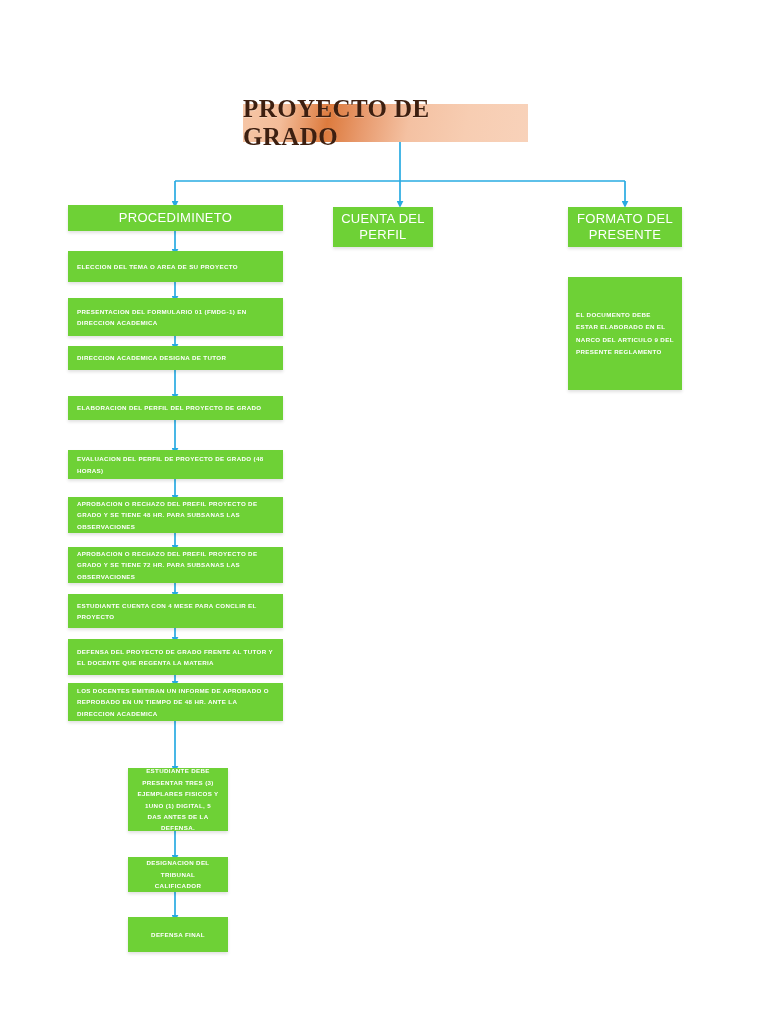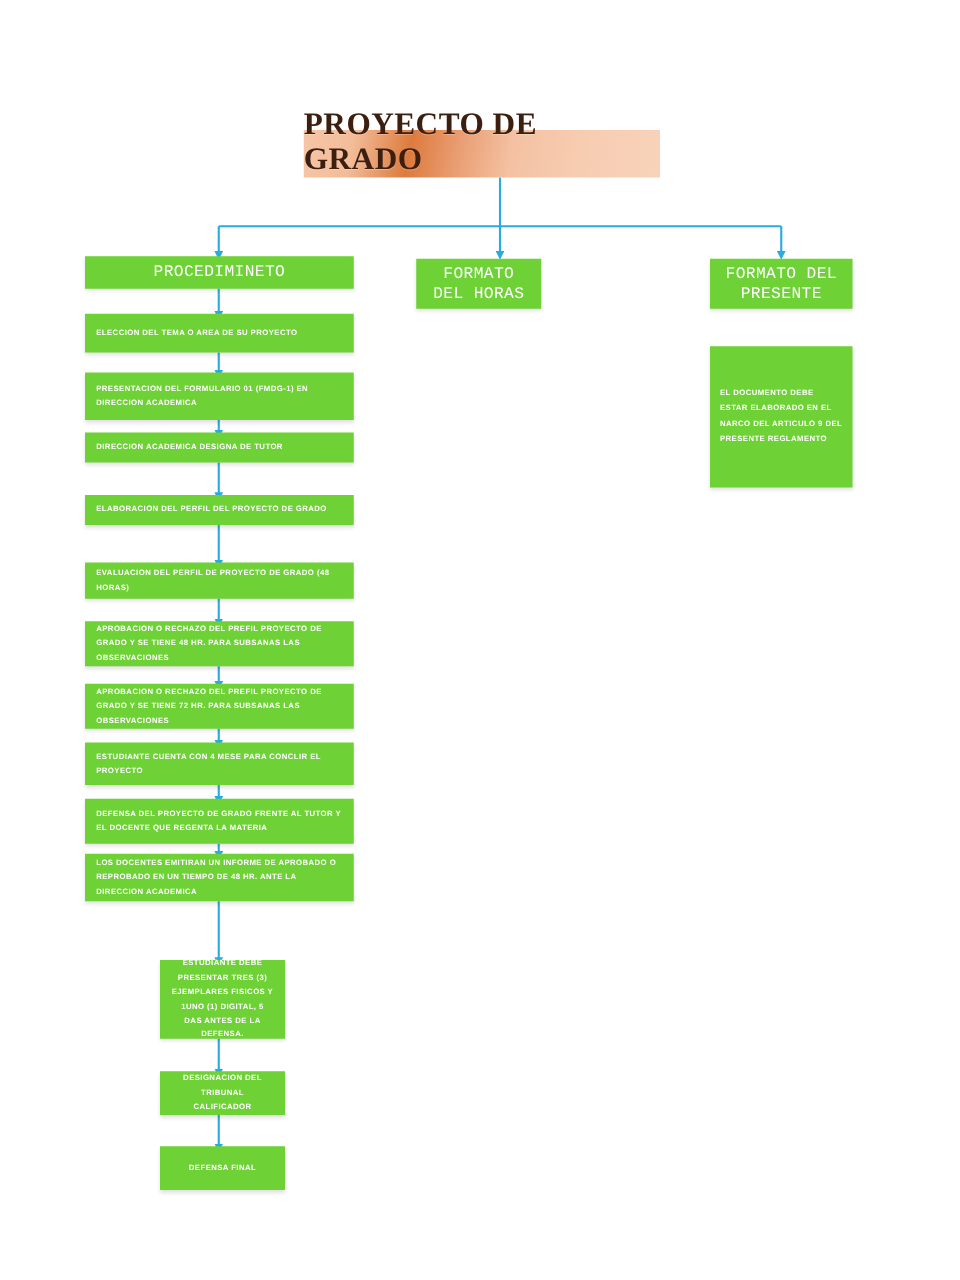--- a/index.html
+++ b/index.html
@@ -28,21 +28,21 @@
     left: 0; top: 0;
     width: 768px;
     height: 1024px;
     pointer-events: none;
   }
 
   
   .title-box {
     position: absolute;
     display: flex;
-    align-items: flex-end;
+    align-items: center;
     justify-content: center;
     background: linear-gradient(100deg,
         #f6c6a6 0%,
         #f3bc99 14%,
         #dd7b3e 30%,
         #e89a6d 42%,
         #f4c1a2 58%,
         #f7cdb2 78%,
         #f8d2ba 100%);
     color: #3d1f10;
@@ -69,21 +69,20 @@
 
   
   .node.head {
     align-items: center;
     justify-content: center;
     text-align: center;
     font-size: 13px;
     letter-spacing: 0.3px;
     padding: 0 6px;
     line-height: 1.25;
-    font-family: Liberation Mono, monospace;
   }
   .node.head .node-text { text-align: center; }
 
   
   .node.step {
     align-items: center;
     font-size: 6.2px;
     font-weight: bold;
     letter-spacing: 0.35px;
     line-height: 1.85;
@@ -147,21 +146,21 @@
 
   <div class="title-box" style="left:243px; top:104px; width:285px; height:38px;">
     <span>PROYECTO DE GRADO</span>
   </div>
 
   <div class="node head" style="left:68px; top:205px; width:215px; height:26px;">
     <span class="node-text">PROCEDIMINETO</span>
   </div>
 
   <div class="node head" style="left:333px; top:207px; width:100px; height:40px;">
-    <span class="node-text">FORMATO DEL HORAS</span>
+    <span class="node-text">CUENTA DEL PERFIL</span>
   </div>
 
   <div class="node head" style="left:568px; top:207px; width:114px; height:40px;">
     <span class="node-text">FORMATO DEL PRESENTE</span>
   </div>
 
   <div class="node doc-detail" style="left:568px; top:277px; width:114px; height:113px;">
     <span class="node-text">EL DOCUMENTO DEBE ESTAR ELABORADO EN EL NARCO DEL ARTICULO 9 DEL PRESENTE REGLAMENTO</span>
   </div>
 

